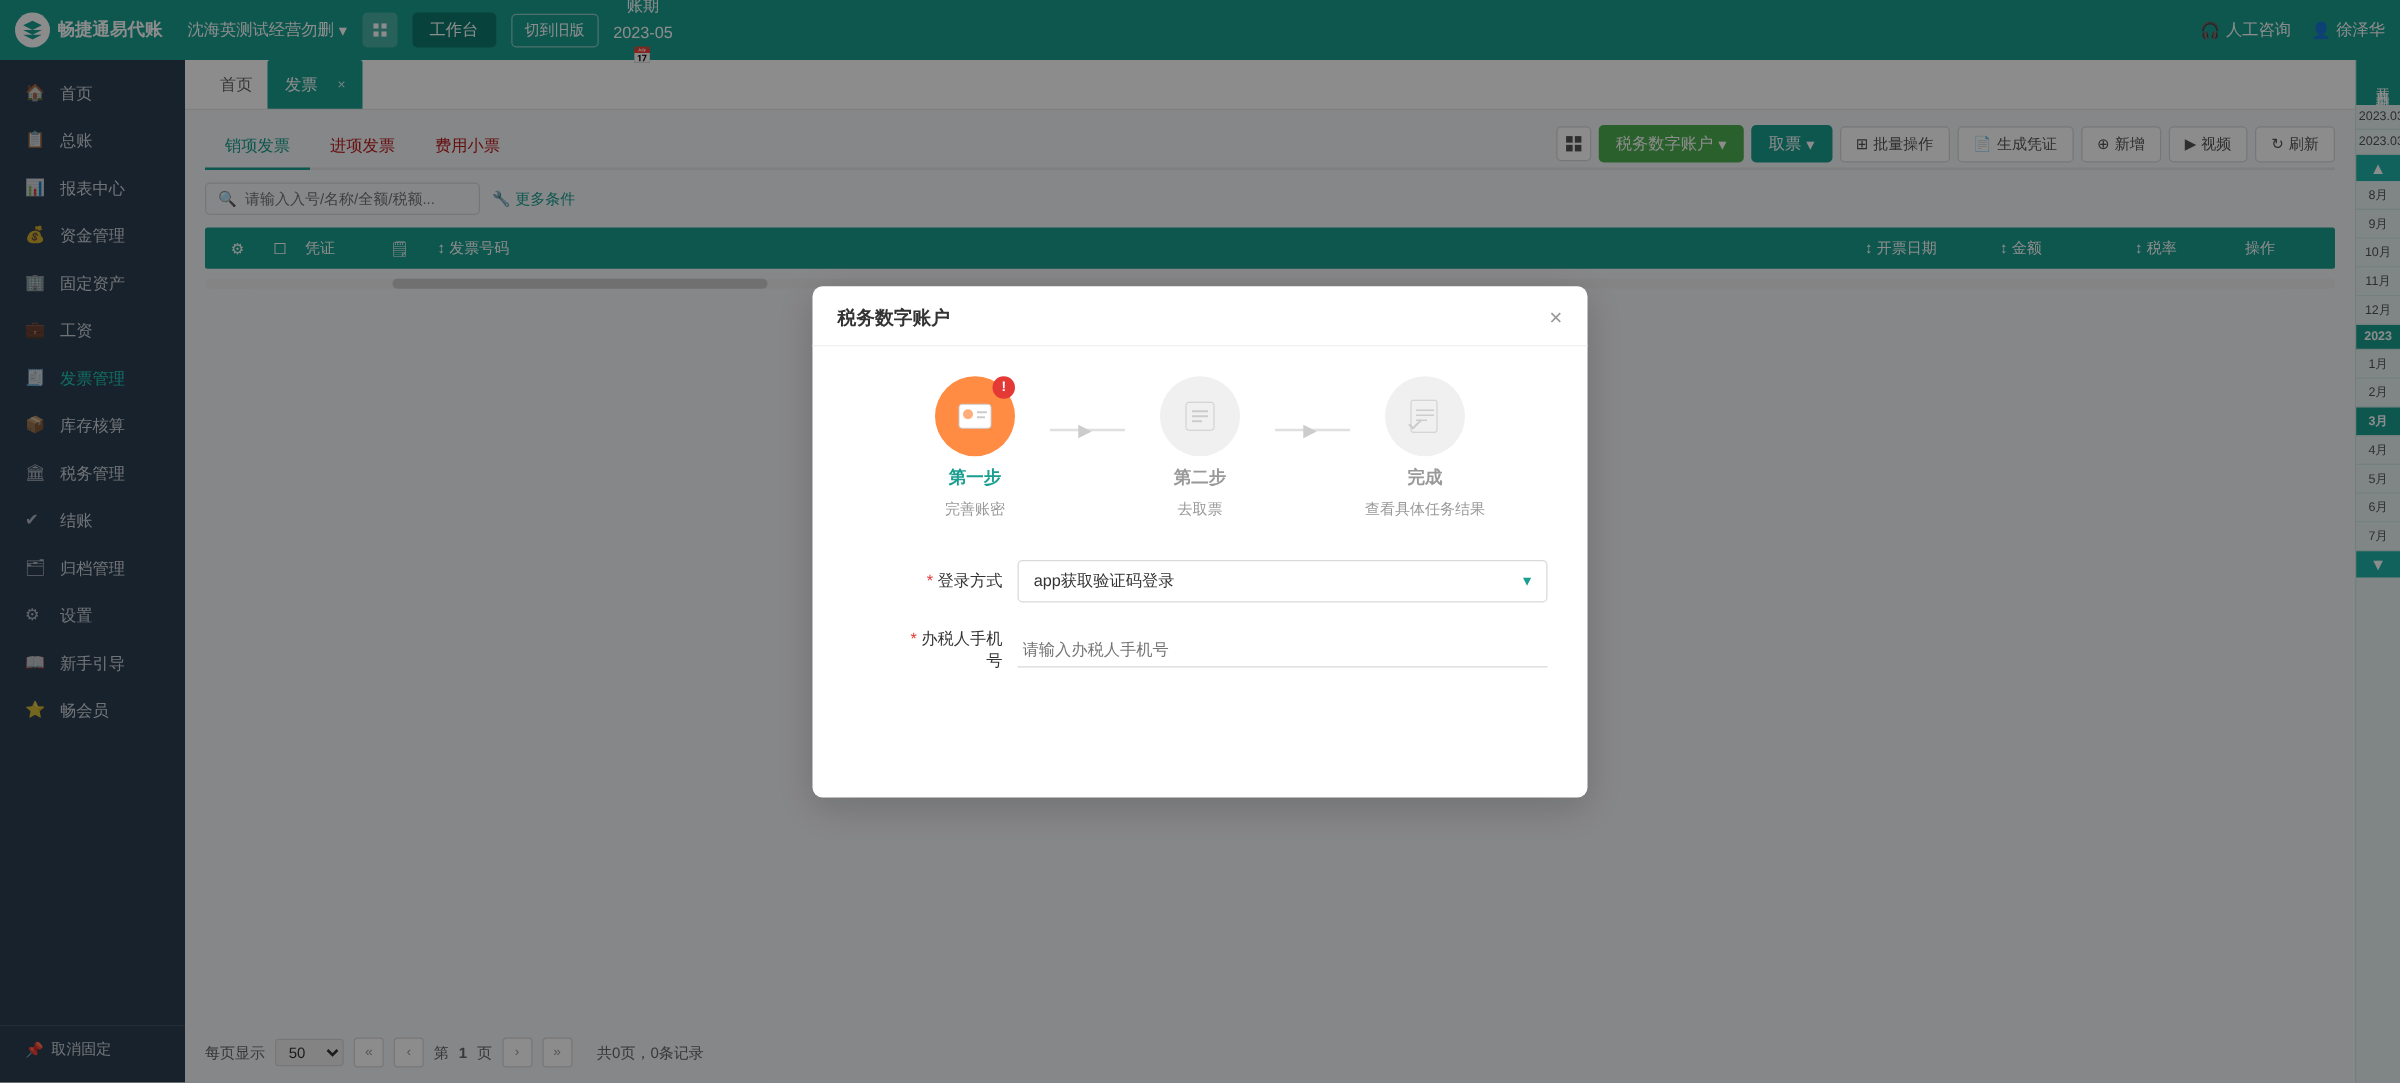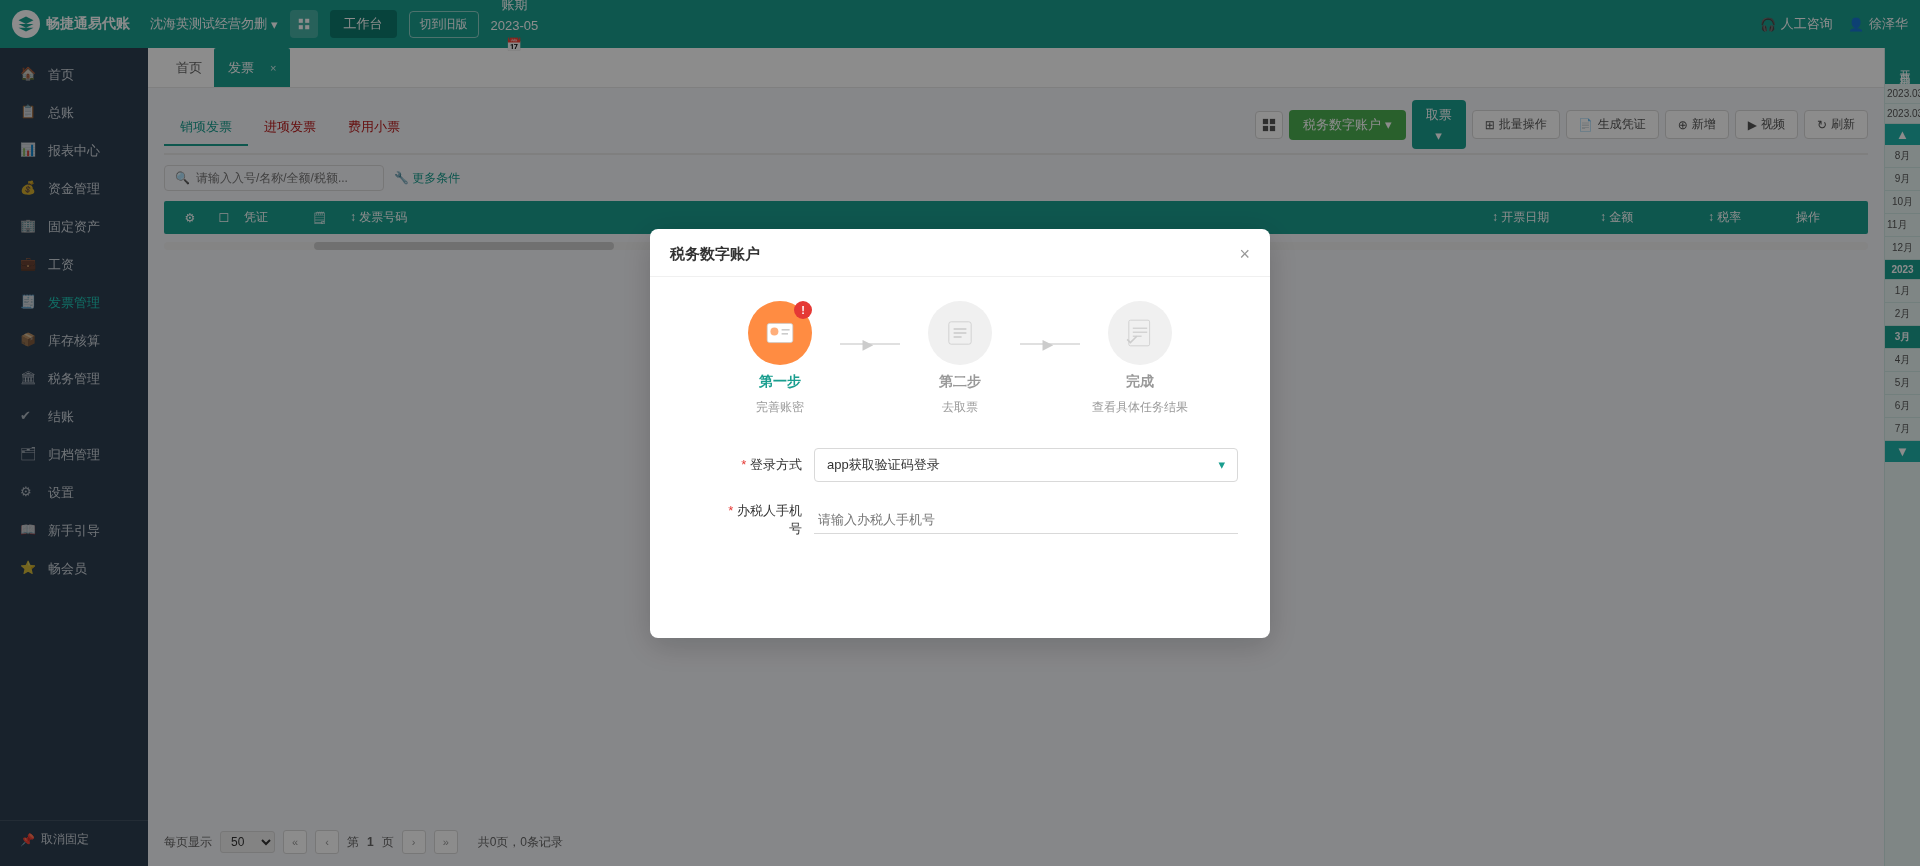--- a/index.html
+++ b/index.html
@@ -166,21 +166,21 @@
     }
     .btn-filter { color: #1a9e8f; font-size: 12px; cursor: pointer; }
     .btn-tax-digital {
       background: #4caf50; color: white; border: none; border-radius: 4px;
       padding: 6px 14px; font-size: 13px; cursor: pointer;
       display: flex; align-items: center; gap: 4px;
     }
     .btn-fetch {
       background: #1a9e8f; color: white; border: none; border-radius: 4px;
       padding: 6px 14px; font-size: 13px; cursor: pointer;
-      display: flex; align-items: center; gap: 4px; flex-direction: column;
+      display: flex; align-items: center; gap: 4px;
     }
     .btn-outline {
       background: white; color: #555; border: 1px solid #d9d9d9; border-radius: 4px;
       padding: 5px 12px; font-size: 12px; cursor: pointer;
       display: flex; align-items: center; gap: 4px;
     }
     .btn-grid { width: 28px; height: 28px; border: 1px solid #d9d9d9; background: white; border-radius: 4px; cursor: pointer; display: flex; align-items: center; justify-content: center; }
 
     
     .overlay {
@@ -530,21 +530,21 @@
   </div>
 
   <div class="right-panel">
     <div style="background:#1a9e8f;color:white;font-size:11px;writing-mode:vertical-rl;padding:14px 8px;cursor:pointer;text-align:center;letter-spacing:2px;">开票日期</div>
     <div style="background:#e8f5f3;color:#555;text-align:center;padding:4px 2px;font-size:10px;border-bottom:1px solid #d0e8e4;">2023.03</div>
     <div style="background:#e8f5f3;color:#555;text-align:center;padding:4px 2px;font-size:10px;border-bottom:1px solid #d0e8e4;">2023.03</div>
     <div style="background:#20b2aa;color:white;text-align:center;padding:3px 0;font-size:13px;cursor:pointer;">▲</div>
     <div style="background:#e8f5f3;color:#555;text-align:center;padding:4px 2px;font-size:10px;border-bottom:1px solid #d0e8e4;">8月</div>
     <div style="background:#e8f5f3;color:#555;text-align:center;padding:4px 2px;font-size:10px;border-bottom:1px solid #d0e8e4;">9月</div>
     <div style="background:#e8f5f3;color:#555;text-align:center;padding:4px 2px;font-size:10px;border-bottom:1px solid #d0e8e4;">10月</div>
-    <div style="background:#e8f5f3;color:#555;text-align:left;padding:4px 2px;font-size:10px;border-bottom:1px solid #d0e8e4;">11月</div>
+    <div style="background:#e8f5f3;color:#555;text-align:center;padding:4px 2px;font-size:10px;border-bottom:1px solid #d0e8e4;">11月</div>
     <div style="background:#e8f5f3;color:#555;text-align:center;padding:4px 2px;font-size:10px;border-bottom:1px solid #d0e8e4;">12月</div>
     <div style="background:#1a9e8f;color:white;text-align:center;padding:4px 2px;font-size:10px;border-bottom:1px solid #d0e8e4;font-weight:bold;">2023</div>
     <div style="background:#e8f5f3;color:#555;text-align:center;padding:4px 2px;font-size:10px;border-bottom:1px solid #d0e8e4;">1月</div>
     <div style="background:#e8f5f3;color:#555;text-align:center;padding:4px 2px;font-size:10px;border-bottom:1px solid #d0e8e4;">2月</div>
     <div style="background:#1a9e8f;color:white;text-align:center;padding:4px 2px;font-size:10px;border-bottom:1px solid #d0e8e4;font-weight:bold;">3月</div>
     <div style="background:#e8f5f3;color:#555;text-align:center;padding:4px 2px;font-size:10px;border-bottom:1px solid #d0e8e4;">4月</div>
     <div style="background:#e8f5f3;color:#555;text-align:center;padding:4px 2px;font-size:10px;border-bottom:1px solid #d0e8e4;">5月</div>
     <div style="background:#e8f5f3;color:#555;text-align:center;padding:4px 2px;font-size:10px;border-bottom:1px solid #d0e8e4;">6月</div>
     <div style="background:#e8f5f3;color:#555;text-align:center;padding:4px 2px;font-size:10px;border-bottom:1px solid #d0e8e4;">7月</div>
     <div style="background:#20b2aa;color:white;text-align:center;padding:3px 0;font-size:13px;cursor:pointer;">▼</div>

